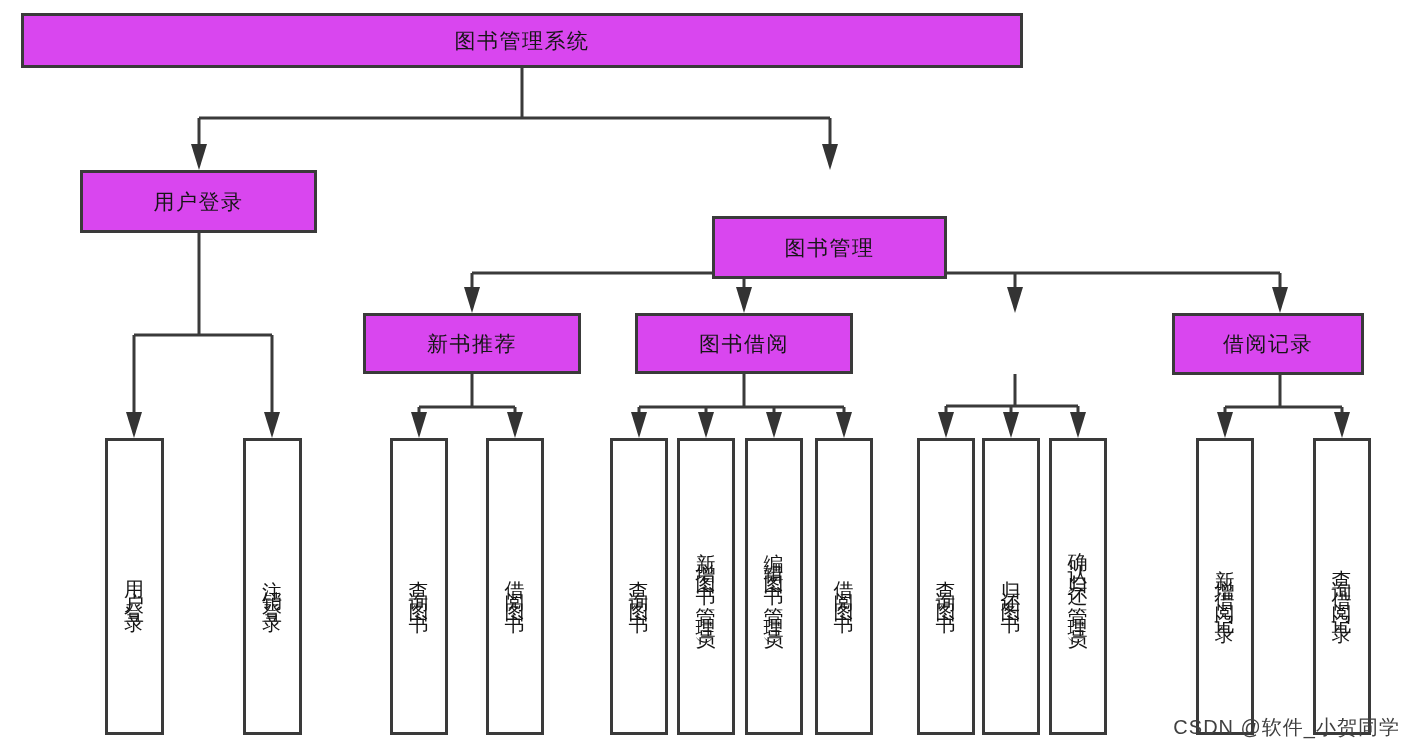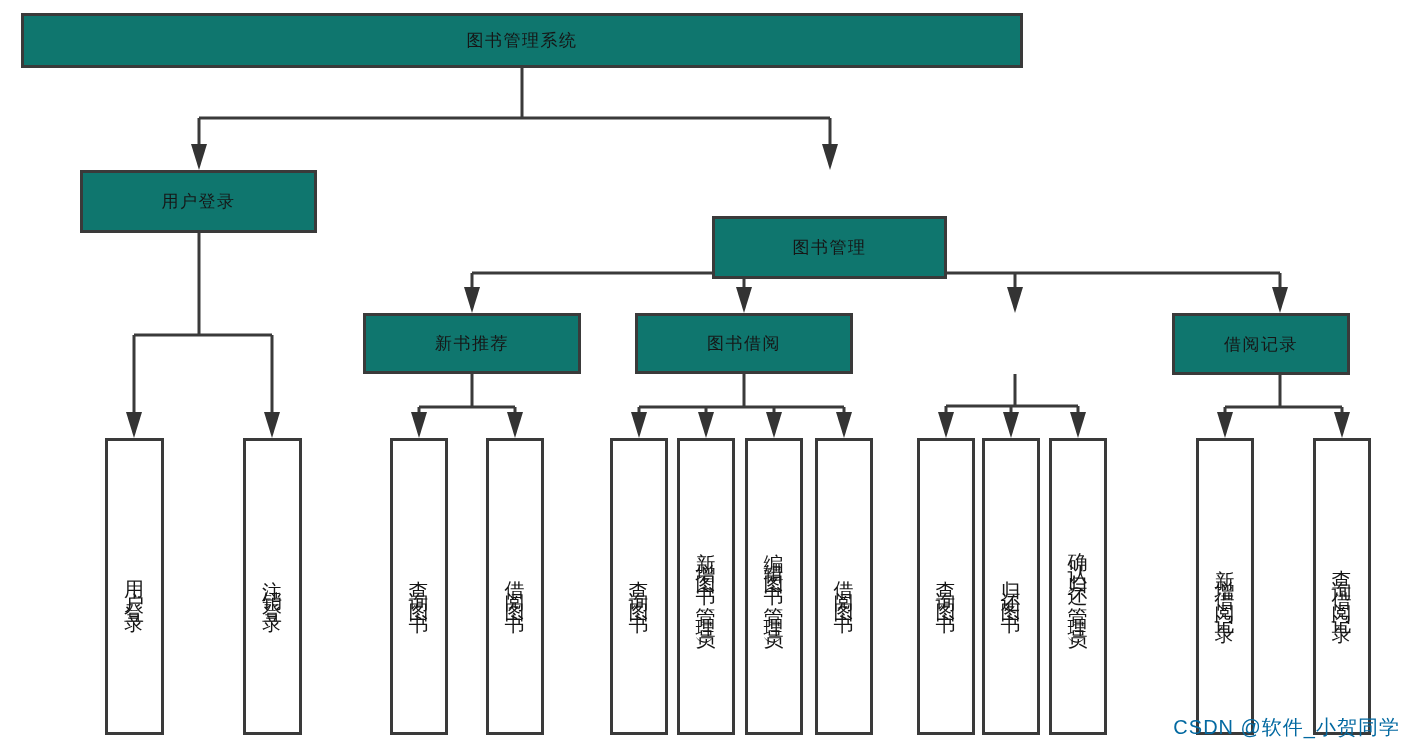--- a/index.html
+++ b/index.html
@@ -13,26 +13,26 @@
   }
   #connectors {
     position: absolute;
     left: 0; top: 0;
     width: 1405px; height: 747px;
     pointer-events: none;
   }
   .hnode {
     position: absolute;
     box-sizing: border-box;
-    background: #0f766e;
+    background: #d946ef;
     border: 3px solid #3a3a3a;
     display: flex;
     align-items: center;
     justify-content: center;
-    font-size: 17px;
+    font-size: 21px;
     letter-spacing: 1.5px;
     color: #161616;
     z-index: 2;
   }
   .vnode {
     position: absolute;
     box-sizing: border-box;
     background: #ffffff;
     border: 3px solid #3a3a3a;
     display: flex;
@@ -49,21 +49,21 @@
     line-height: 1;
     letter-spacing: 0.55em;
     color: #161616;
     white-space: nowrap;
   }
   #watermark {
     position: absolute;
     right: 5px;
     top: 714px;
     font-size: 20px;
-    color: #0369a1;
+    color: #404040;
     letter-spacing: 1px;
     z-index: 3;
   }
 </style>
 </head>
 <body>
 
 <div id="stage">
 
   <svg id="connectors" viewBox="0 0 1405 747" xmlns="http://www.w3.org/2000/svg">
@@ -124,21 +124,21 @@
     </g>
   </svg>
 
   <div class="hnode" style="left:21px; top:13px; width:1002px; height:55px;">图书管理系统</div>
 
   <div class="hnode" style="left:80px; top:170px; width:237px; height:63px;">用户登录</div>
   <div class="hnode" style="left:712px; top:170px; width:235px; height:63px;margin-top:46px;">图书管理</div>
 
   <div class="hnode" style="left:635px; top:313px; width:218px; height:61px;">图书借阅</div>
   <div class="hnode" style="left:363px; top:313px; width:218px; height:61px;">新书推荐</div>
-  <div class="hnode" style="left:1172px; top:313px; width:178px; height:62px;">借阅记录</div>
+  <div class="hnode" style="left:1172px; top:313px; width:192px; height:62px;">借阅记录</div>
 
   <div class="vnode" style="left:105px; width:59px;">
     <span>用户登录</span>
   </div>
   <div class="vnode" style="left:243px; width:59px;">
     <span>注销登录</span>
   </div>
 
   <div class="vnode" style="left:390px; width:58px;">
     <span>查询图书</span>

